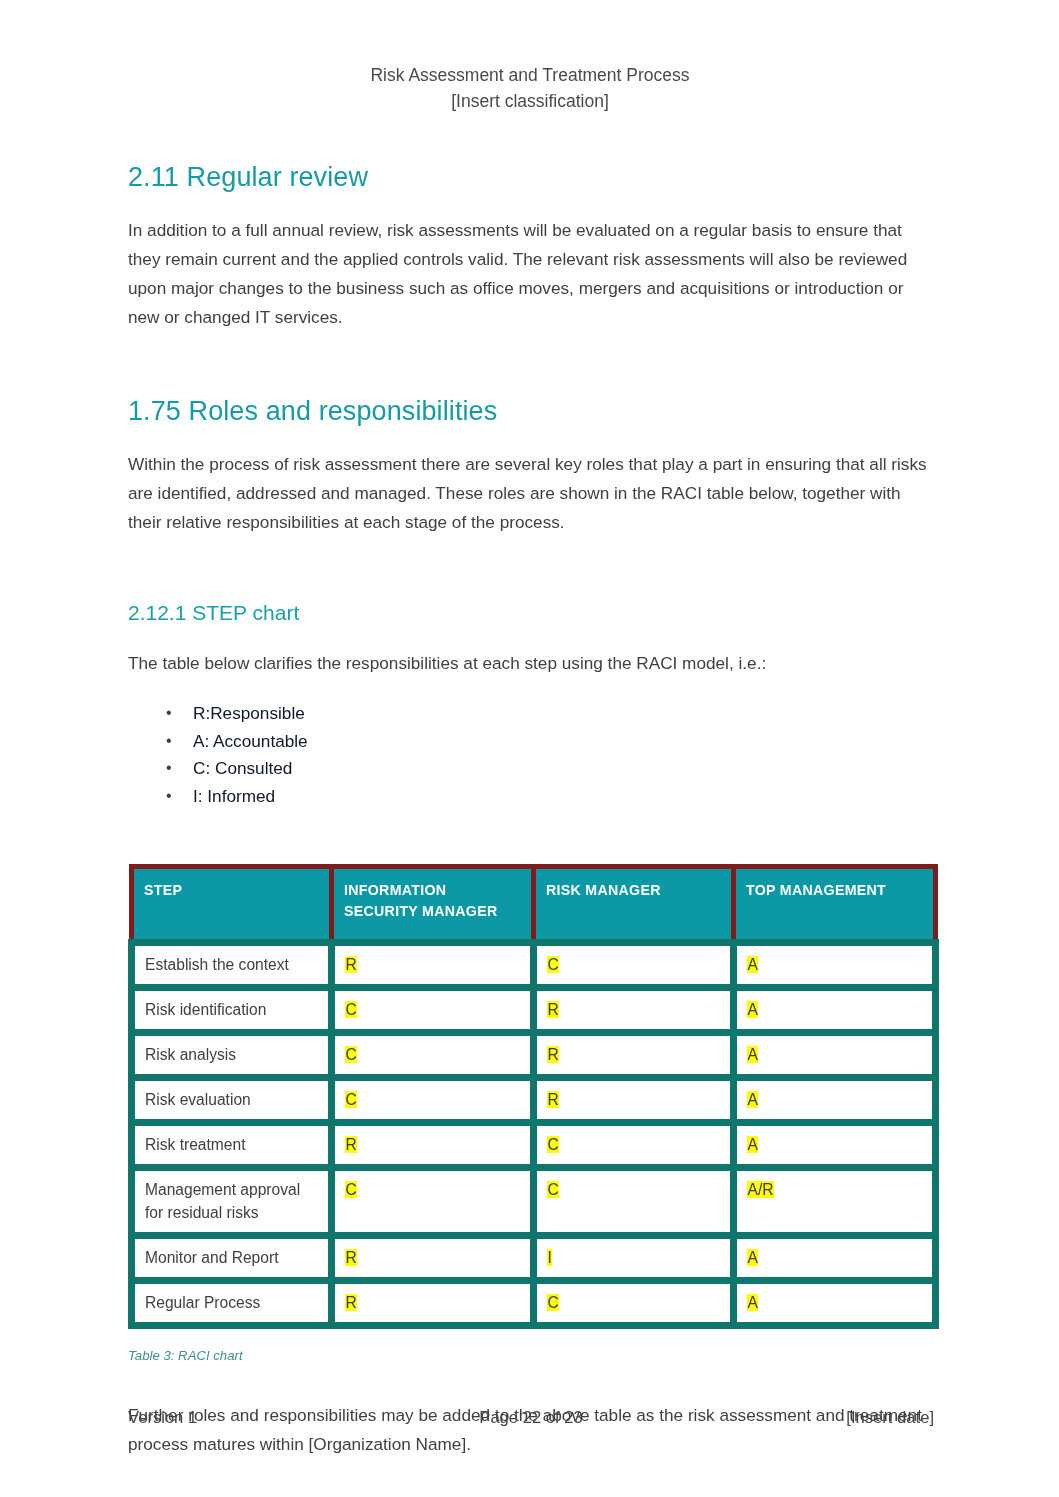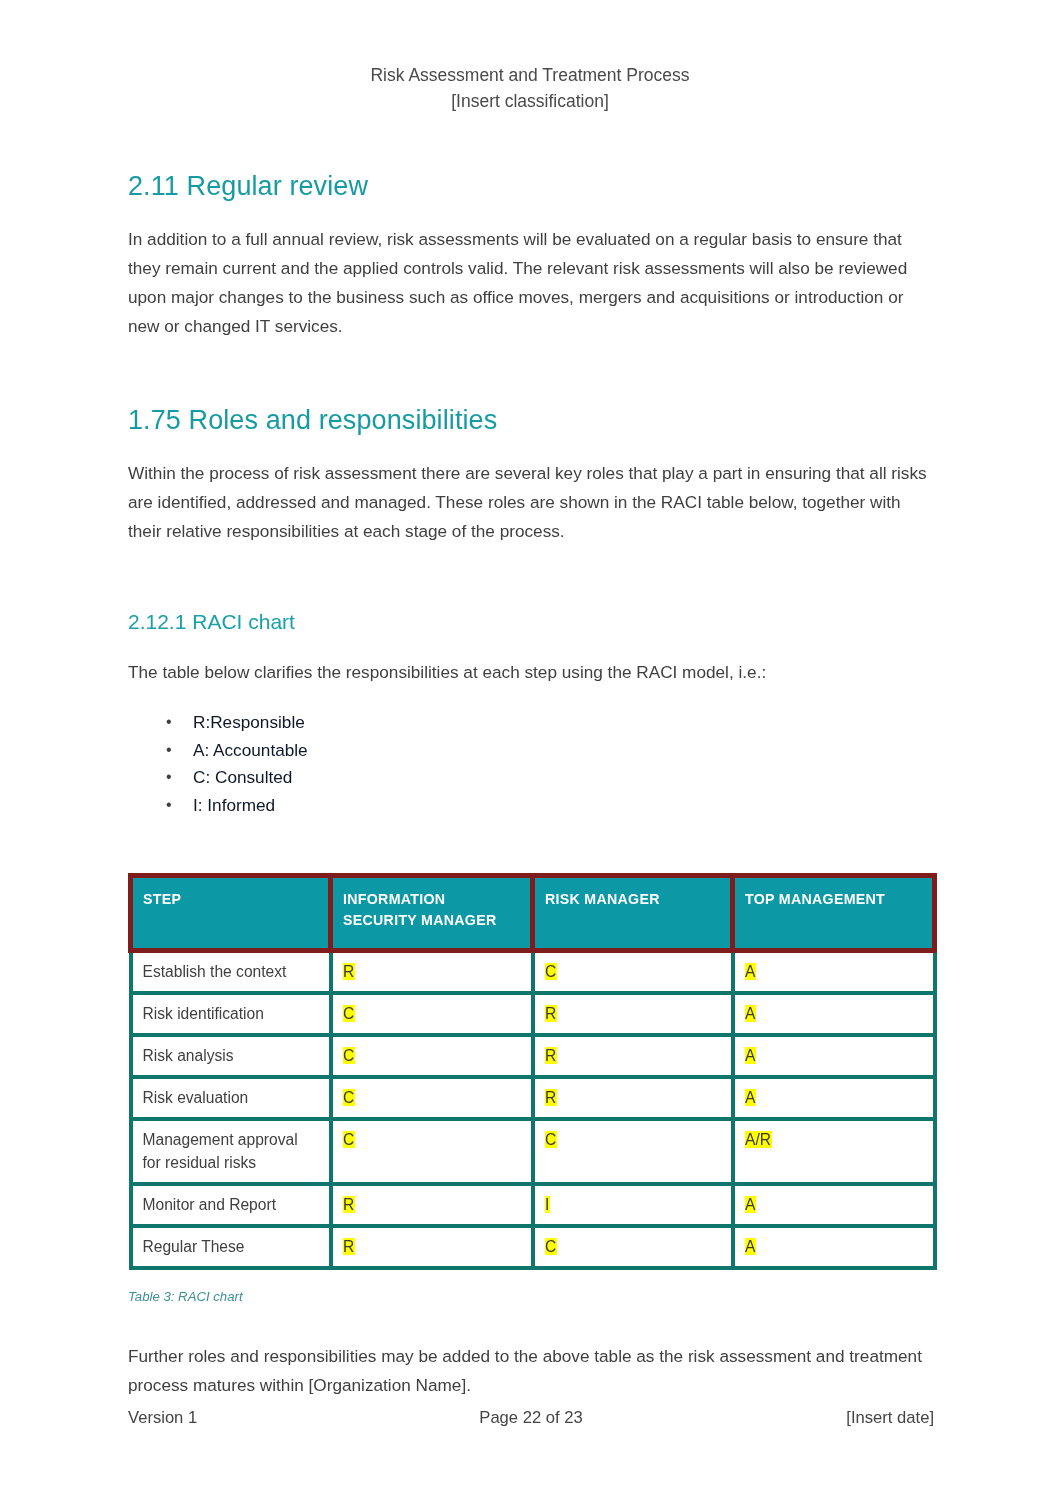--- a/index.html
+++ b/index.html
@@ -32,21 +32,21 @@
     text-align: center;
     font-size: 17.5px;
     line-height: 26px;
     color: #4a4a4a;
   }
   .doc-header div { white-space: nowrap; }
 
   
   .content {
     position: absolute;
-    top: 169px;
+    top: 160px;
     left: 128px;
     width: 806px;
   }
 
   h2.heading {
     font-size: 27px;
     font-weight: normal;
     color: #169BA5;
     margin: 0;
     padding: 0;
@@ -116,21 +116,21 @@
     letter-spacing: 0.3px;
     padding: 11px 10px 13px 10px;
     vertical-align: top;
     border: 5px solid #7f1d1d;
     line-height: 21px;
     height: 46px;
   }
   table.raci thead th .hdr-l2 { display: block; }
 
   table.raci tbody td {
-    border: 4px solid #0f766e;
+    border: 7px solid #0f766e;
     font-size: 15.6px;
     color: #3f3f3f;
     padding: 7px 10px 8px 10px;
     vertical-align: top;
     line-height: 23px;
     height: 19px;
   }
   table.raci tbody td.step-cell { color: #3f3f3f; }
   .hl {
     background: #FFFF00;
@@ -191,21 +191,21 @@
     <p class="body-text">In addition to a full annual review, risk assessments will be evaluated on a regular basis to ensure that they remain current and the applied controls valid. The relevant risk assessments will also be reviewed upon major changes to the business such as office moves, mergers and acquisitions or introduction or new or changed IT services.</p>
 
     <div class="gap-xl"></div>
 
     <h2 class="heading">1.75 Roles and responsibilities</h2>
     <div class="gap-sm"></div>
     <p class="body-text">Within the process of risk assessment there are several key roles that play a part in ensuring that all risks are identified, addressed and managed. These roles are shown in the RACI table below, together with their relative responsibilities at each stage of the process.</p>
 
     <div class="gap-xl"></div>
 
-    <h3 class="subheading">2.12.1 RACI chart</h3>
+    <h3 class="subheading">2.12.1 STEP chart</h3>
     <div class="gap-sm"></div>
     <p class="body-text">The table below clarifies the responsibilities at each step using the RACI model, i.e.:</p>
 
     <div class="gap-sm"></div>
 
     <ul class="raci-legend">
       <li>R:Responsible</li>
       <li>A: Accountable</li>
       <li>C: Consulted</li>
       <li>I: Informed</li>
@@ -256,33 +256,39 @@
           <td><span class="hl">R</span></td>
           <td><span class="hl">A</span></td>
         </tr>
         <tr>
           <td class="step-cell">Risk evaluation</td>
           <td><span class="hl">C</span></td>
           <td><span class="hl">R</span></td>
           <td><span class="hl">A</span></td>
         </tr>
         <tr>
+          <td class="step-cell">Risk treatment</td>
+          <td><span class="hl">R</span></td>
+          <td><span class="hl">C</span></td>
+          <td><span class="hl">A</span></td>
+        </tr>
+        <tr>
           <td class="step-cell">Management approval for residual risks</td>
           <td><span class="hl">C</span></td>
           <td><span class="hl">C</span></td>
           <td><span class="hl">A/R</span></td>
         </tr>
         <tr>
           <td class="step-cell">Monitor and Report</td>
           <td><span class="hl">R</span></td>
           <td><span class="hl">I</span></td>
           <td><span class="hl">A</span></td>
         </tr>
         <tr>
-          <td class="step-cell">Regular These</td>
+          <td class="step-cell">Regular Process</td>
           <td><span class="hl">R</span></td>
           <td><span class="hl">C</span></td>
           <td><span class="hl">A</span></td>
         </tr>
       </tbody>
     </table>
 
     <div style="height:18px"></div>
     <p class="table-caption">Table 3: RACI chart</p>
 

